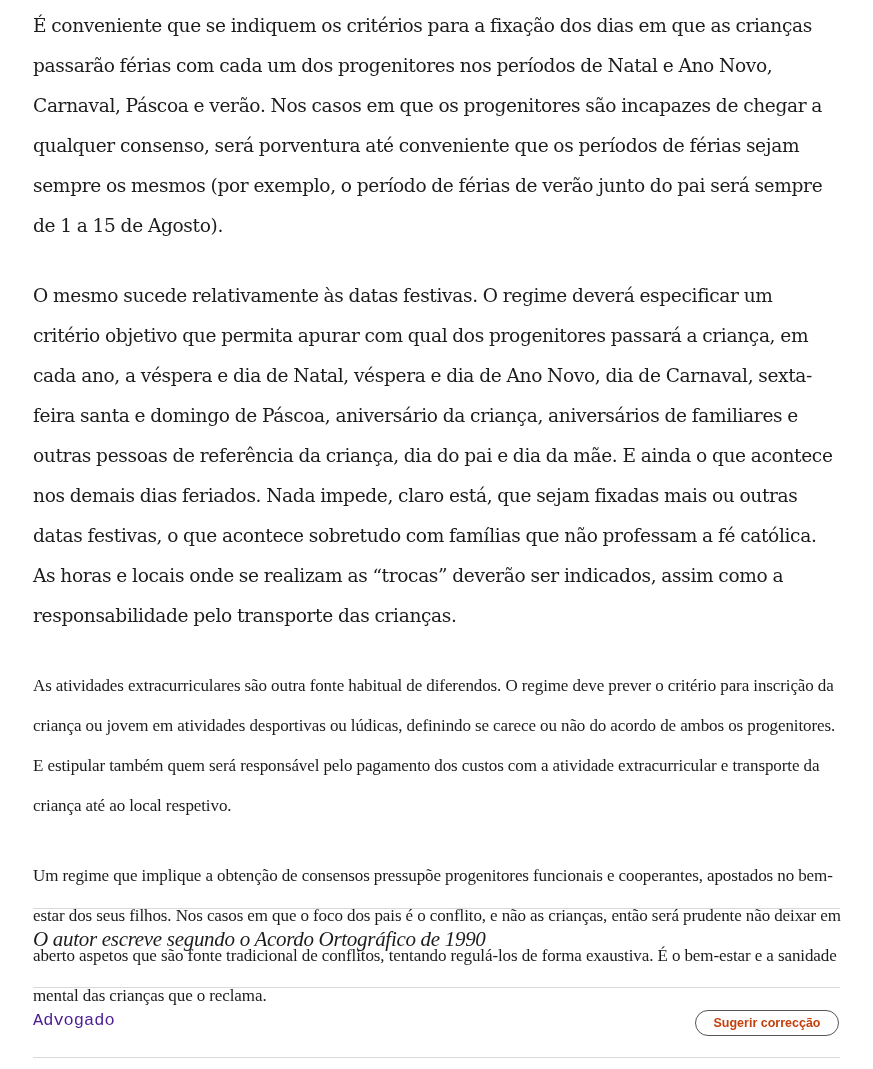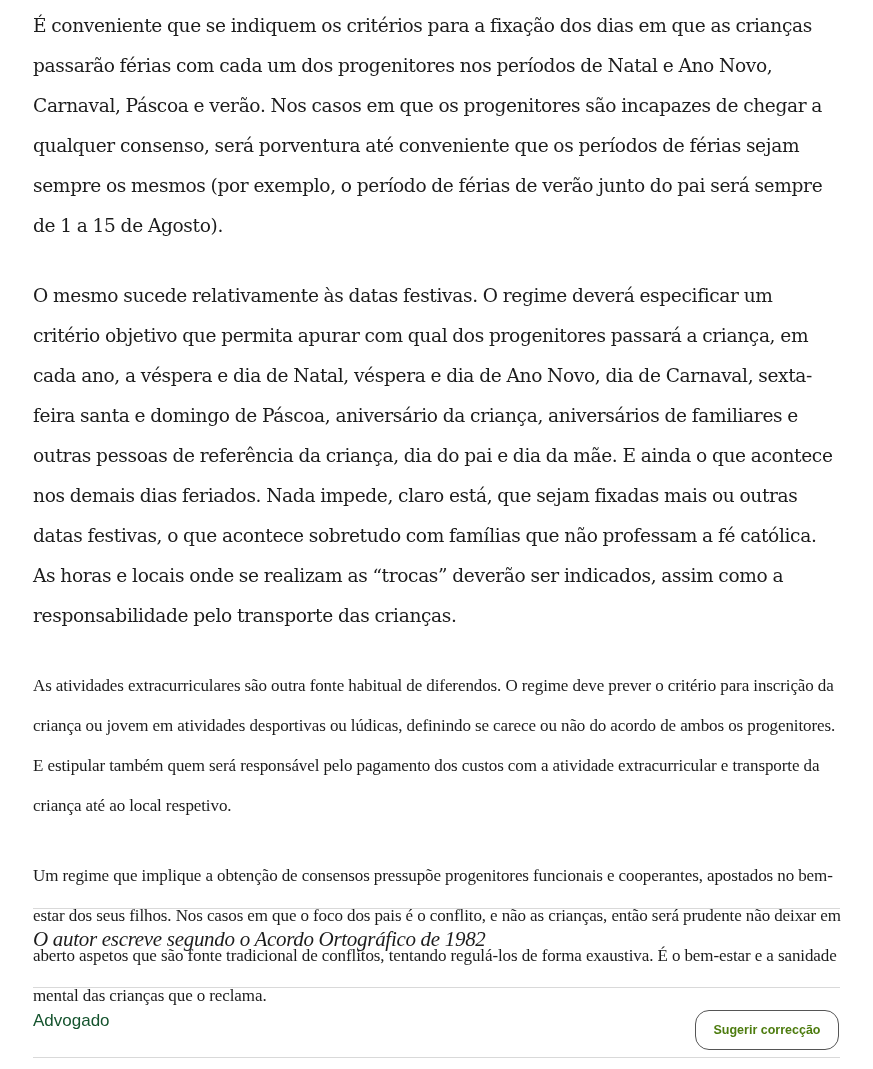--- a/index.html
+++ b/index.html
@@ -49,58 +49,58 @@
       font-family: "Liberation Serif", serif;
       font-style: italic;
       font-size: 21px;
       color: #1c1c1c;
       letter-spacing: -0.3px;
     }
     .author-role {
       position: absolute;
       left: 33px;
       top: 1011px;
-      font-family: Liberation Sans, sans-serif;
+      font-family: Liberation Mono, monospace;
       font-size: 17px;
-      color: #14532d;
+      color: #4c1d95;
     }
     .suggest-btn {
       position: absolute;
       left: 695px;
       top: 1010px;
       width: 144px;
-      height: 40px;
+      height: 26px;
       box-sizing: border-box;
       border: 1.3px solid #555555;
       border-radius: 14px;
       background: #ffffff;
       font-family: "Liberation Sans", sans-serif;
       font-size: 12.5px;
       font-weight: bold;
-      color: #4d7c0f;
+      color: #c2410c;
       display: flex;
       align-items: center;
       justify-content: center;
       cursor: pointer;
       padding: 0;
     }
   </style>
 </head>
 <body>
 
 <div class="article">
   <p class="para">É conveniente que se indiquem os critérios para a fixação dos dias em que as crianças passarão férias com cada um dos progenitores nos períodos de Natal e Ano Novo, Carnaval, Páscoa e verão. Nos casos em que os progenitores são incapazes de chegar a qualquer consenso, será porventura até conveniente que os períodos de férias sejam sempre os mesmos (por exemplo, o período de férias de verão junto do pai será sempre de 1 a 15 de Agosto).</p>
   <p class="para">O mesmo sucede relativamente às datas festivas. O regime deverá especificar um critério objetivo que permita apurar com qual dos progenitores passará a criança, em cada ano, a véspera e dia de Natal, véspera e dia de Ano Novo, dia de Carnaval, sexta-feira santa e domingo de Páscoa, aniversário da criança, aniversários de familiares e outras pessoas de referência da criança, dia do pai e dia da mãe. E ainda o que acontece nos demais dias feriados. Nada impede, claro está, que sejam fixadas mais ou outras datas festivas, o que acontece sobretudo com famílias que não professam a fé católica. As horas e locais onde se realizam as “trocas” deverão ser indicados, assim como a responsabilidade pelo transporte das crianças.</p>
   <p class="para condensed">As atividades extracurriculares são outra fonte habitual de diferendos. O regime deve prever o critério para inscrição da criança ou jovem em atividades desportivas ou lúdicas, definindo se carece ou não do acordo de ambos os progenitores. E estipular também quem será responsável pelo pagamento dos custos com a atividade extracurricular e transporte da criança até ao local respetivo.</p>
   <p class="para condensed">Um regime que implique a obtenção de consensos pressupõe progenitores funcionais e cooperantes, apostados no bem-estar dos seus filhos. Nos casos em que o foco dos pais é o conflito, e não as crianças, então será prudente não deixar em aberto aspetos que são fonte tradicional de conflitos, tentando regulá-los de forma exaustiva. É o bem-estar e a sanidade mental das crianças que o reclama.</p>
 </div>
 
 <div class="divider" style="top:908px;"></div>
 
-<div class="note">O autor escreve segundo o Acordo Ortográfico de 1982</div>
+<div class="note">O autor escreve segundo o Acordo Ortográfico de 1990</div>
 
 <div class="divider" style="top:987px;"></div>
 
 <div class="author-role">Advogado</div>
 
 <button class="suggest-btn">Sugerir correcção</button>
 
 <div class="divider" style="top:1057px;"></div>
 
 </body></html>

